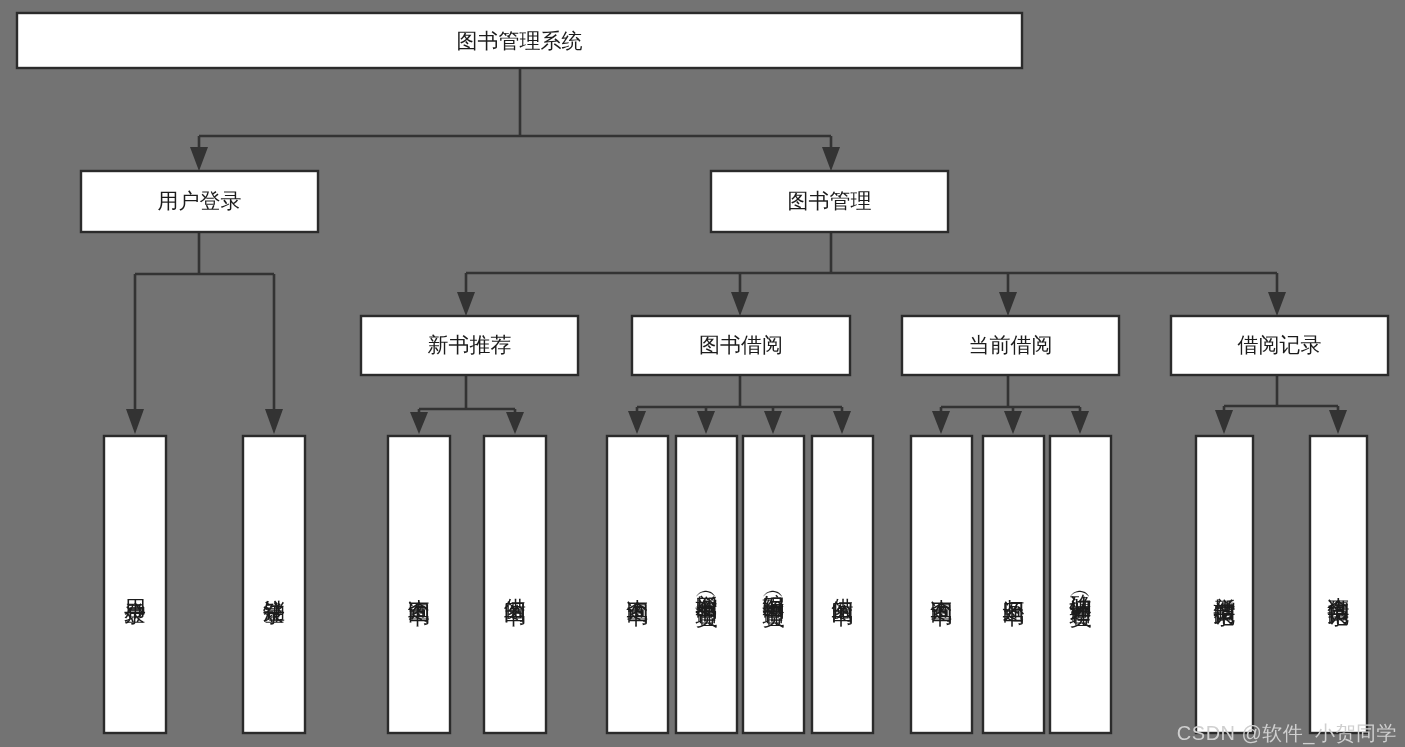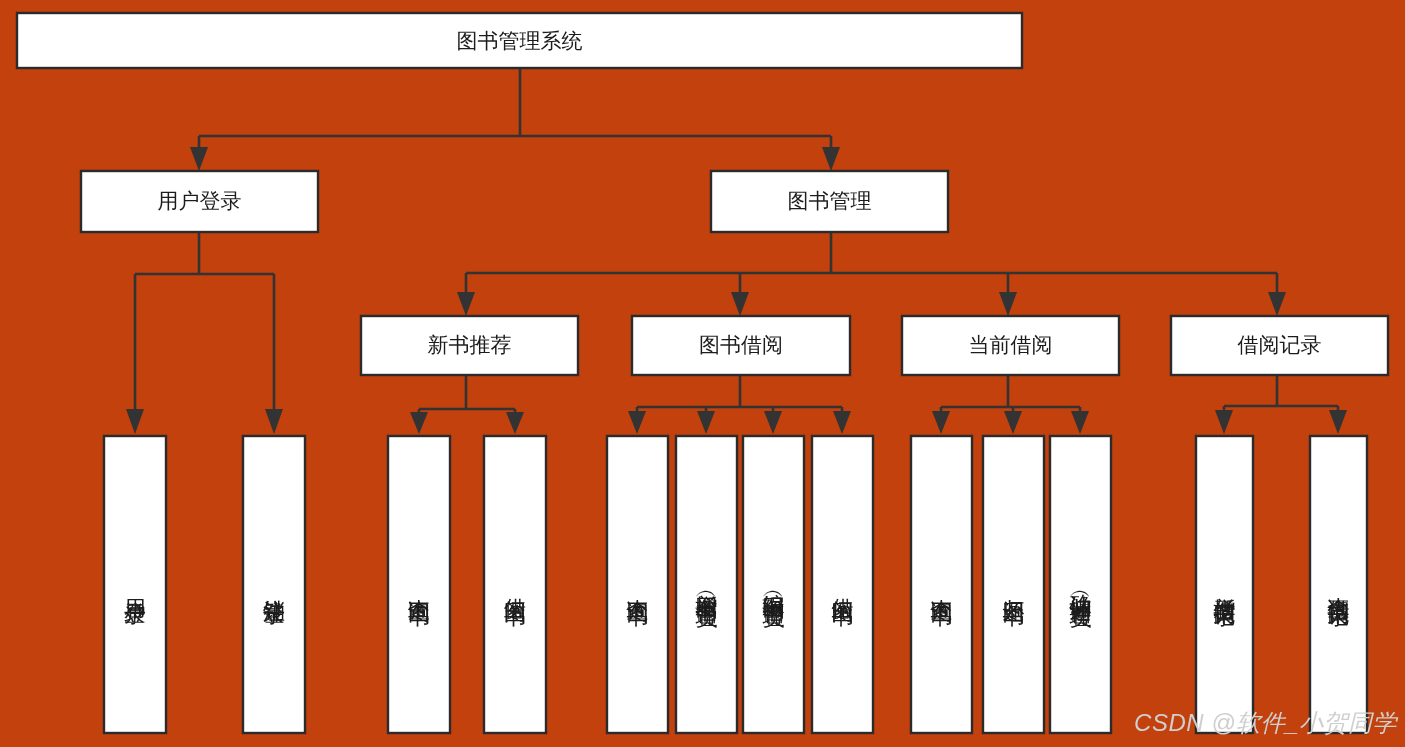--- a/index.html
+++ b/index.html
@@ -7,21 +7,21 @@
     padding: 0;
     background: #ffffff;
   }
   body {
     font-family: "Liberation Sans", "DejaVu Sans", sans-serif;
   }
   #stage {
     position: relative;
     width: 1405px;
     height: 747px;
-    background: #c2410c;
+    background: #737373;
     overflow: hidden;
   }
   svg.diagram {
     position: absolute;
     left: 0;
     top: 0;
     width: 1405px;
     height: 747px;
   }
   .node-rect {
@@ -56,27 +56,26 @@
     line-height: 1.18;
     color: #1c1c1c;
     letter-spacing: 2px;
     white-space: nowrap;
     text-align: center;
     pointer-events: none;
   }
   .watermark {
     position: absolute;
     right: 8px;
-    bottom: 8px;
-    font-family: "Liberation Sans", "DejaVu Sans", sans-serif;
-    font-size: 24px;
+    bottom: 0;
+    font-family: "Liberation Sans", "DejaVu Sans", sans-serif;
+    font-size: 20px;
     color: #cfcfcf;
     letter-spacing: 0.5px;
     white-space: nowrap;
-    font-style: italic;
   }
 </style>
 </head>
 <body>
 
 <div id="stage">
 
   <svg class="diagram" viewBox="0 0 1405 747">
 
     <g>

